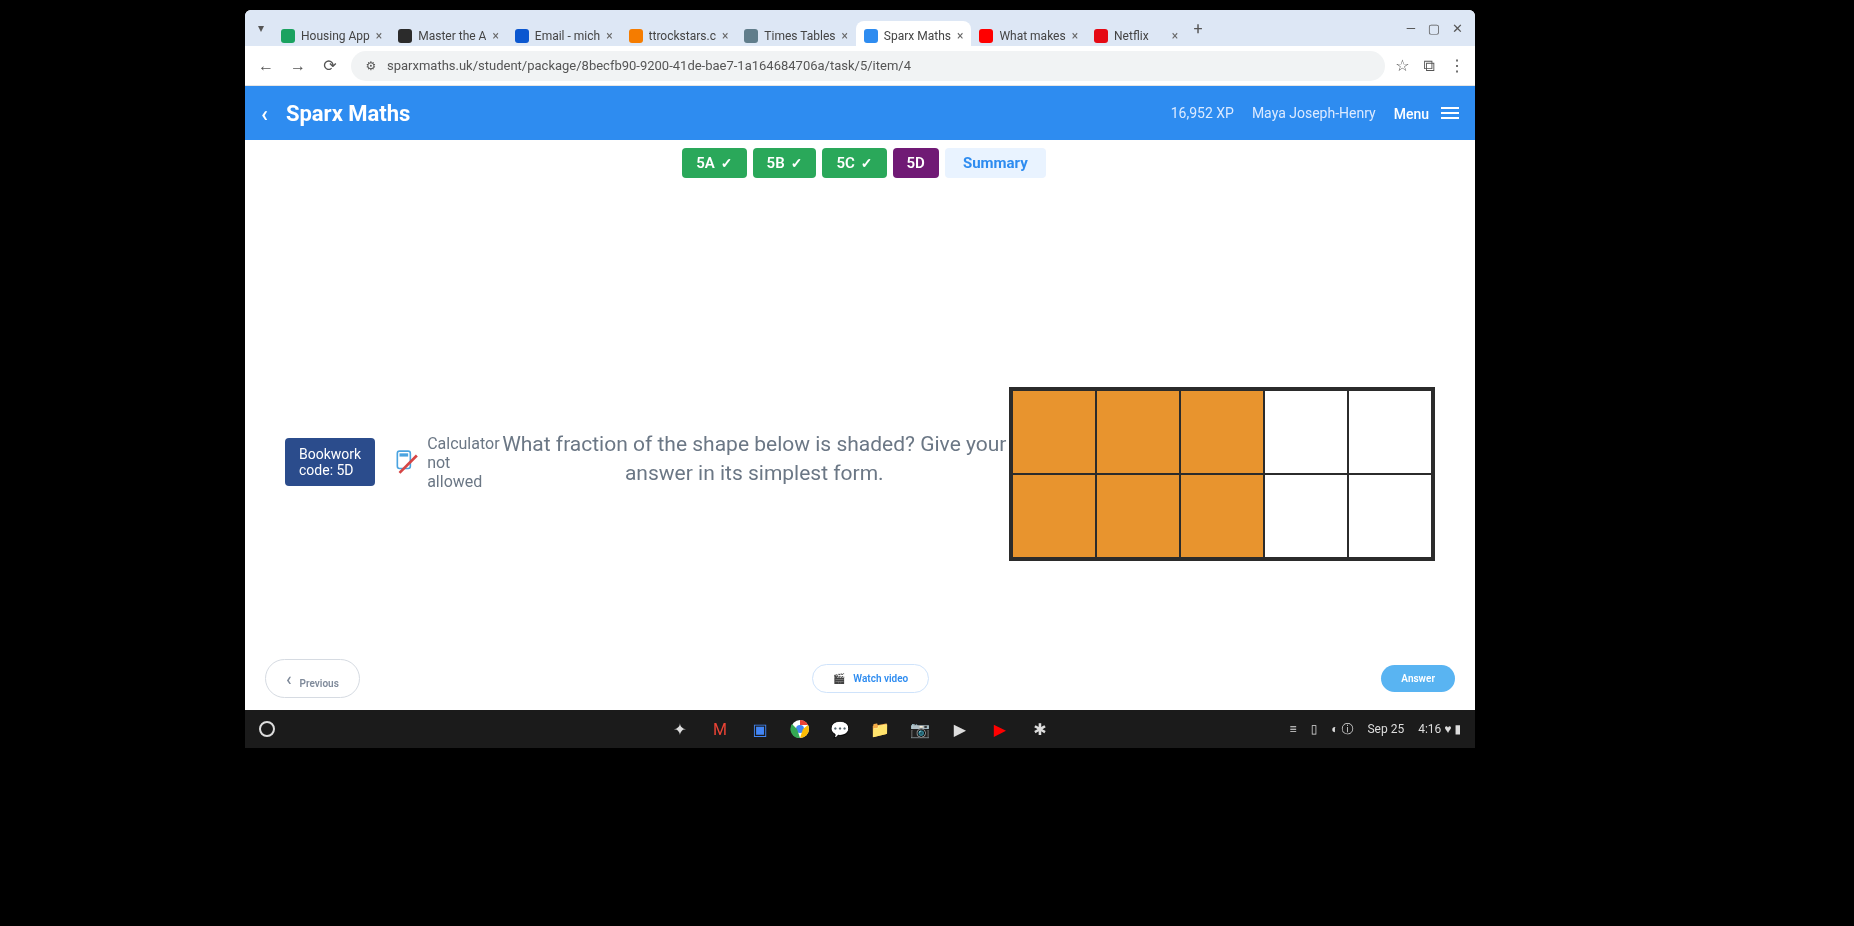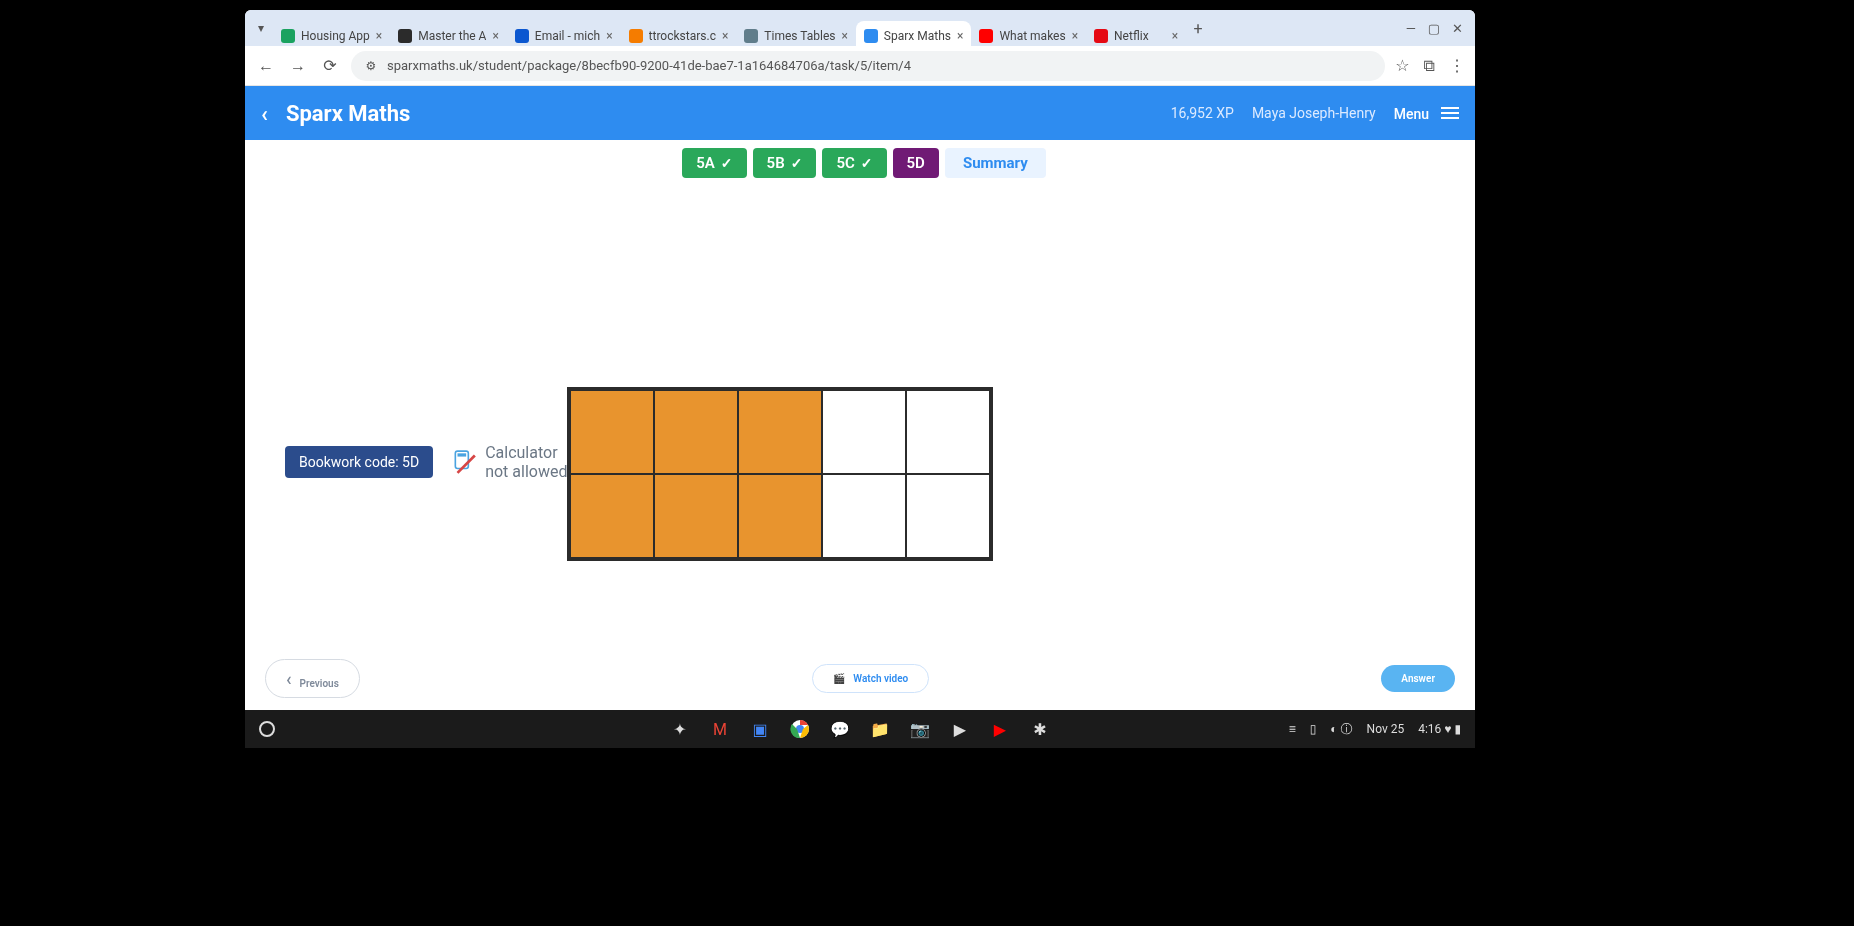--- a/index.html
+++ b/index.html
@@ -196,20 +196,21 @@
               <rect x="6" y="4" width="8" height="3" fill="#4aa3e0"></rect>
               <line x1="6" y1="22" x2="22" y2="6" stroke="#d64545" stroke-width="2.5"></line>
             </svg>
         </span>
         <div>
           <div>Calculator</div>
           <div>not allowed</div>
         </div>
       </div>
     </div>
+    <div class="question">What fraction of the shape below is shaded? Give your answer in its simplest form.</div>
     <div class="shape" id="shape-grid">
         <div class="cell shaded"></div>
         <div class="cell shaded"></div>
         <div class="cell shaded"></div>
         <div class="cell"></div>
         <div class="cell"></div>
         <div class="cell shaded"></div>
         <div class="cell shaded"></div>
         <div class="cell shaded"></div>
         <div class="cell"></div>
@@ -250,18 +251,18 @@
     <div class="tb-icon" style="color:#4285f4;">📁</div>
     <div class="tb-icon">📷</div>
     <div class="tb-icon">▶</div>
     <div class="tb-icon" style="color:#ff0000;">▶</div>
     <div class="tb-icon">✱</div>
   </div>
   <div class="tb-right">
     <span>≡</span>
     <span>▯</span>
     <span>◐ ⓘ</span>
-    <span>Nov 25</span>
+    <span>Sep 25</span>
     <span class="clock">
       <span>4:16</span> ♥ <span>▮</span>
     </span>
   </div>
 </div>
 
 </body></html>

